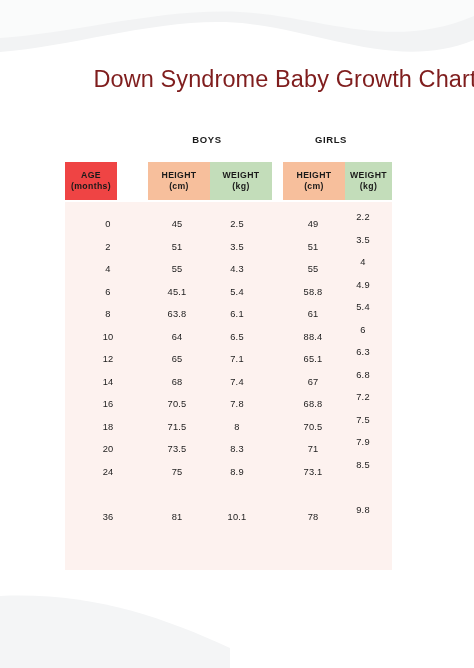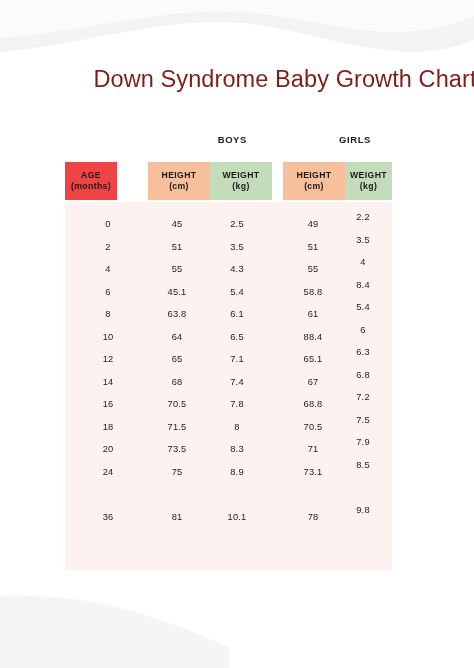--- a/index.html
+++ b/index.html
@@ -49,21 +49,21 @@
   }
 
   
   .group-caption {
     position: absolute;
     top: 0px;
     font-size: 9.5px;
     font-weight: bold;
     letter-spacing: 0.6px;
     color: #1a1a1a;
-    text-align: right;
+    text-align: center;
     white-space: nowrap;
   }
   .group-boys  { left: 102px; width: 80px; }
   .group-girls { left: 226px; width: 80px; }
 
   
   .header-row {
     position: absolute;
     left: 0;
     top: 28px;
@@ -184,21 +184,21 @@
         <div class="cell c-bh">55</div>
         <div class="cell c-bw">4.3</div>
         <div class="cell c-gh">55</div>
         <div class="cell c-gw">4</div>
       </div>
       <div class="trow" style="top: 78.5px;">
         <div class="cell c-age">6</div>
         <div class="cell c-bh">45.1</div>
         <div class="cell c-bw">5.4</div>
         <div class="cell c-gh">58.8</div>
-        <div class="cell c-gw">8.4</div>
+        <div class="cell c-gw">4.9</div>
       </div>
       <div class="trow" style="top: 101px;">
         <div class="cell c-age">8</div>
         <div class="cell c-bh">63.8</div>
         <div class="cell c-bw">6.1</div>
         <div class="cell c-gh">61</div>
         <div class="cell c-gw">5.4</div>
       </div>
       <div class="trow" style="top: 123.5px;">
         <div class="cell c-age">10</div>

